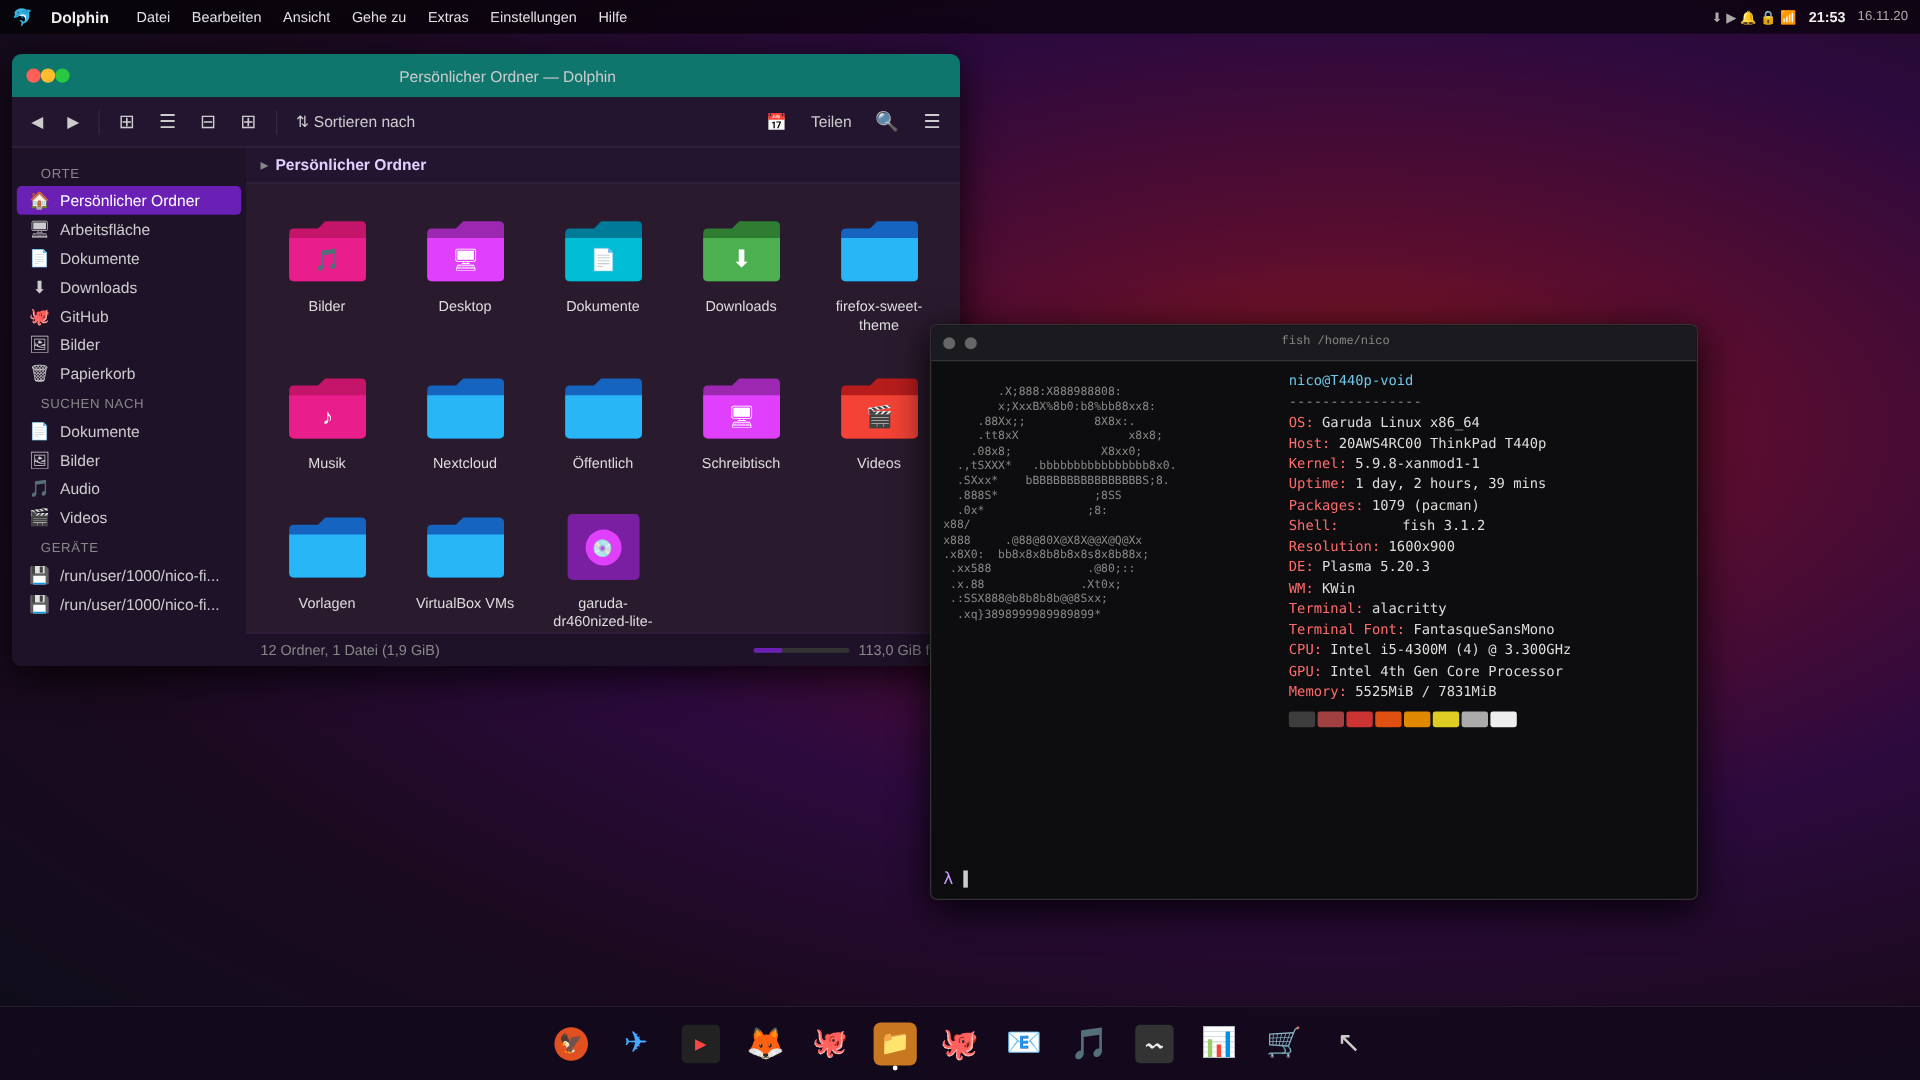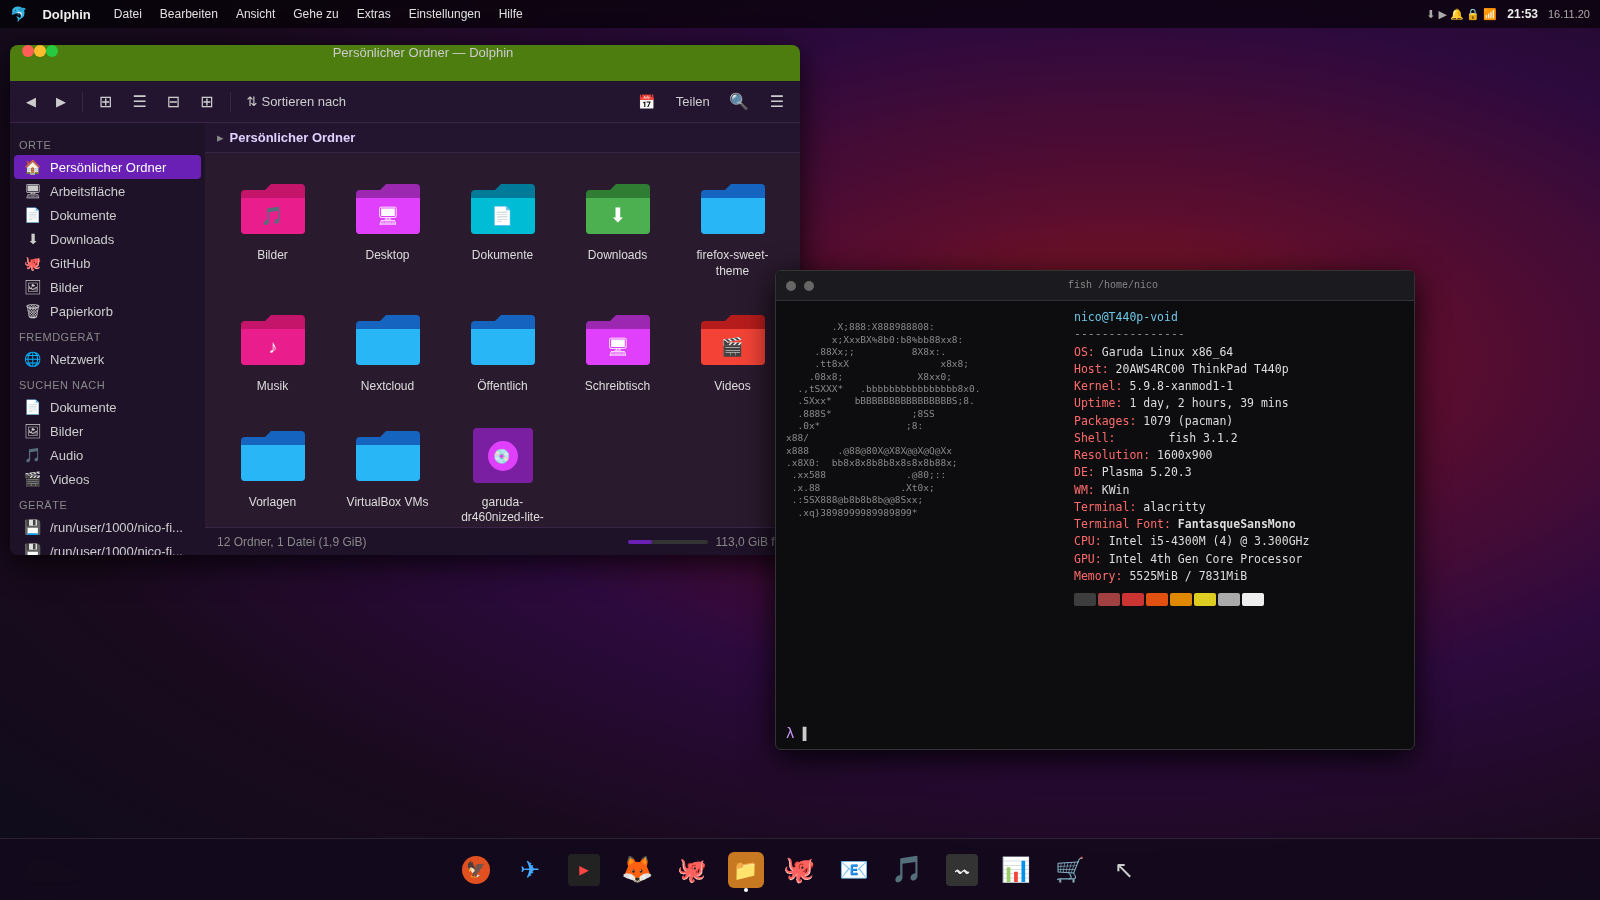--- a/index.html
+++ b/index.html
@@ -71,22 +71,23 @@
       background: #2a1a2e;
       border-radius: 8px;
       box-shadow: 0 8px 32px rgba(0,0,0,0.8);
       display: flex;
       flex-direction: column;
       overflow: hidden;
     }
 
     .dolphin-titlebar {
       height: 36px;
-      background: #4d7c0f;
-      display: flex;
+      background: #0f766e;
+      display: flex;
+      align-items: center;
       padding: 0 12px;
       gap: 0;
       flex-shrink: 0;
     }
     .window-btn {
       width: 12px;
       height: 12px;
       border-radius: 50%;
       cursor: pointer;
     }
@@ -153,21 +154,21 @@
       background: #1e1228;
       overflow-y: auto;
       flex-shrink: 0;
       padding: 8px 0;
     }
     .sidebar::-webkit-scrollbar { width: 4px; }
     .sidebar::-webkit-scrollbar-track { background: transparent; }
     .sidebar::-webkit-scrollbar-thumb { background: #444; border-radius: 2px; }
 
     .sidebar-section-header {
-      padding: 8px 10px 4px 9px;
+      padding: 8px 10px 4px 24px;
       font-size: 11px;
       color: #888;
       text-transform: uppercase;
       letter-spacing: 0.5px;
     }
     .sidebar-item {
       display: flex;
       align-items: center;
       padding: 4px 10px;
       font-size: 13px;
@@ -438,27 +439,20 @@
             <span class="sidebar-item-icon">🐙</span>
             <span>GitHub</span>
           </div>
           <div class="sidebar-item">
             <span class="sidebar-item-icon">🖼</span>
             <span>Bilder</span>
           </div>
           <div class="sidebar-item">
             <span class="sidebar-item-icon">🗑</span>
             <span>Papierkorb</span>
-          </div>
-        </div>
-        <div>
-          <div class="sidebar-section-header">Fremdgerät</div>
-          <div class="sidebar-item">
-            <span class="sidebar-item-icon">🌐</span>
-            <span>Netzwerk</span>
           </div>
         </div>
         <div>
           <div class="sidebar-section-header">Suchen nach</div>
           <div class="sidebar-item">
             <span class="sidebar-item-icon">📄</span>
             <span>Dokumente</span>
           </div>
           <div class="sidebar-item">
             <span class="sidebar-item-icon">🖼</span>
@@ -658,21 +652,21 @@
           <div><span style="color:#ff6b6b;">OS: </span><span style="color:#ddd;">Garuda Linux x86_64</span></div>
           <div><span style="color:#ff6b6b;">Host: </span><span style="color:#ddd;">20AWS4RC00 ThinkPad T440p</span></div>
           <div><span style="color:#ff6b6b;">Kernel: </span><span style="color:#ddd;">5.9.8-xanmod1-1</span></div>
           <div><span style="color:#ff6b6b;">Uptime: </span><span style="color:#ddd;">1 day, 2 hours, 39 mins</span></div>
           <div><span style="color:#ff6b6b;">Packages: </span><span style="color:#ddd;">1079 (pacman)</span></div>
           <div><span style="color:#ff6b6b;">Shell: </span><span style="color:#ddd;margin-left:46px;">fish 3.1.2</span></div>
           <div><span style="color:#ff6b6b;">Resolution: </span><span style="color:#ddd;">1600x900</span></div>
           <div><span style="color:#ff6b6b;">DE: </span><span style="color:#ddd;">Plasma 5.20.3</span></div>
           <div><span style="color:#ff6b6b;">WM: </span><span style="color:#ddd;">KWin</span></div>
           <div><span style="color:#ff6b6b;">Terminal: </span><span style="color:#ddd;">alacritty</span></div>
-          <div><span style="color:#ff6b6b;">Terminal Font: </span><span style="color:#ddd;font-weight:bold;">FantasqueSansMono</span></div>
+          <div><span style="color:#ff6b6b;">Terminal Font: </span><span style="color:#ddd;">FantasqueSansMono</span></div>
           <div><span style="color:#ff6b6b;">CPU: </span><span style="color:#ddd;">Intel i5-4300M (4) @ 3.300GHz</span></div>
           <div><span style="color:#ff6b6b;">GPU: </span><span style="color:#ddd;">Intel 4th Gen Core Processor</span></div>
           <div><span style="color:#ff6b6b;">Memory: </span><span style="color:#ddd;">5525MiB / 7831MiB</span></div>
           <div style="margin-top:8px;display:flex;gap:2px;">
             <div style="width:22px;height:13px;background:#3d3d3d;border-radius:2px;"></div>
             <div style="width:22px;height:13px;background:#a04040;border-radius:2px;"></div>
             <div style="width:22px;height:13px;background:#cc3333;border-radius:2px;"></div>
             <div style="width:22px;height:13px;background:#e05010;border-radius:2px;"></div>
             <div style="width:22px;height:13px;background:#e08800;border-radius:2px;"></div>
             <div style="width:22px;height:13px;background:#ddcc22;border-radius:2px;"></div>

